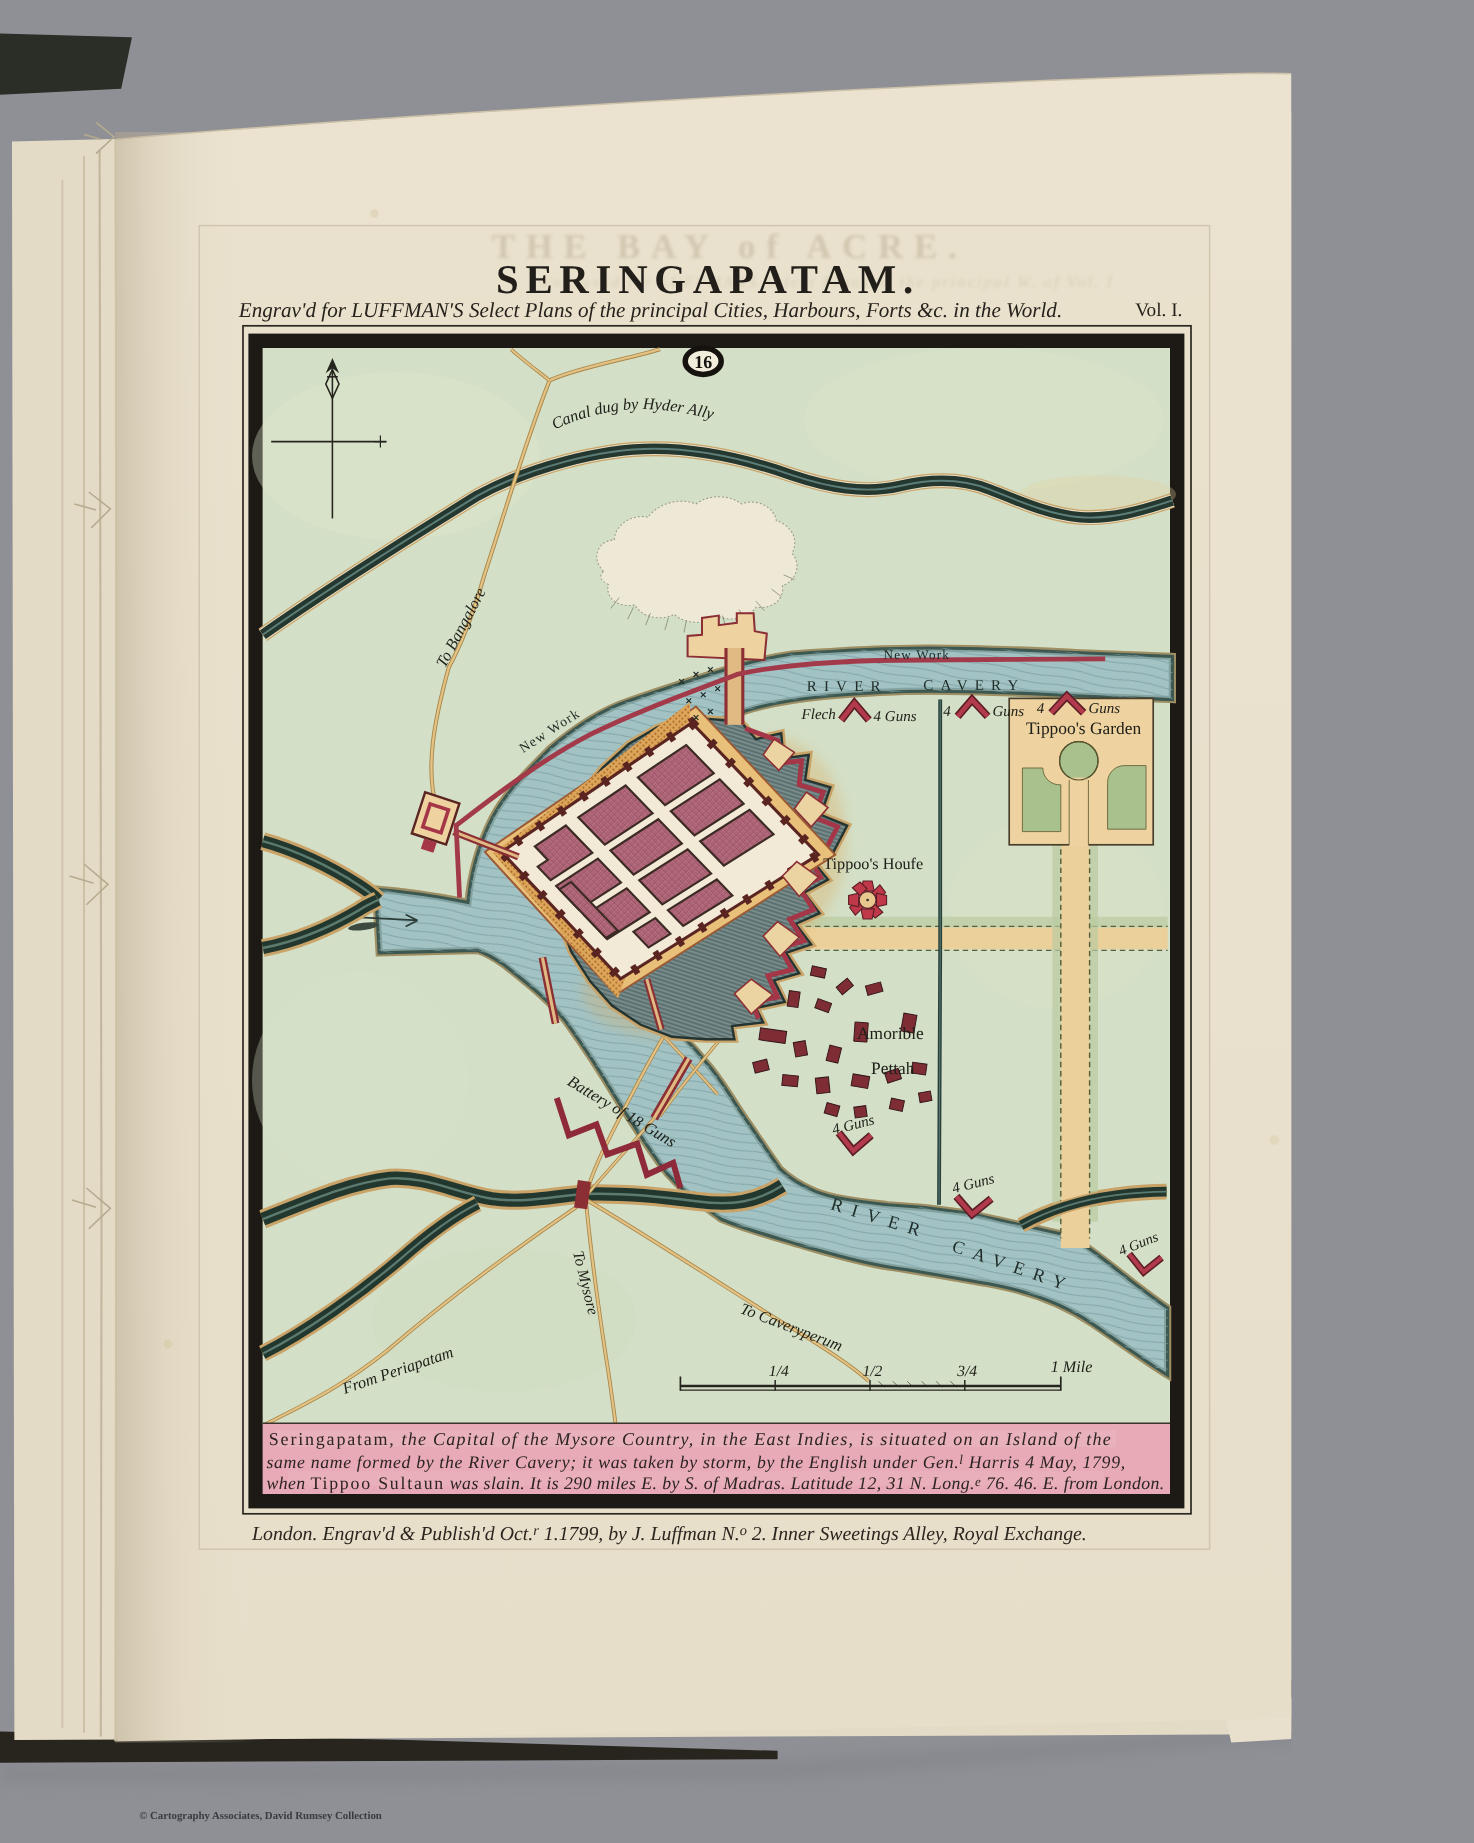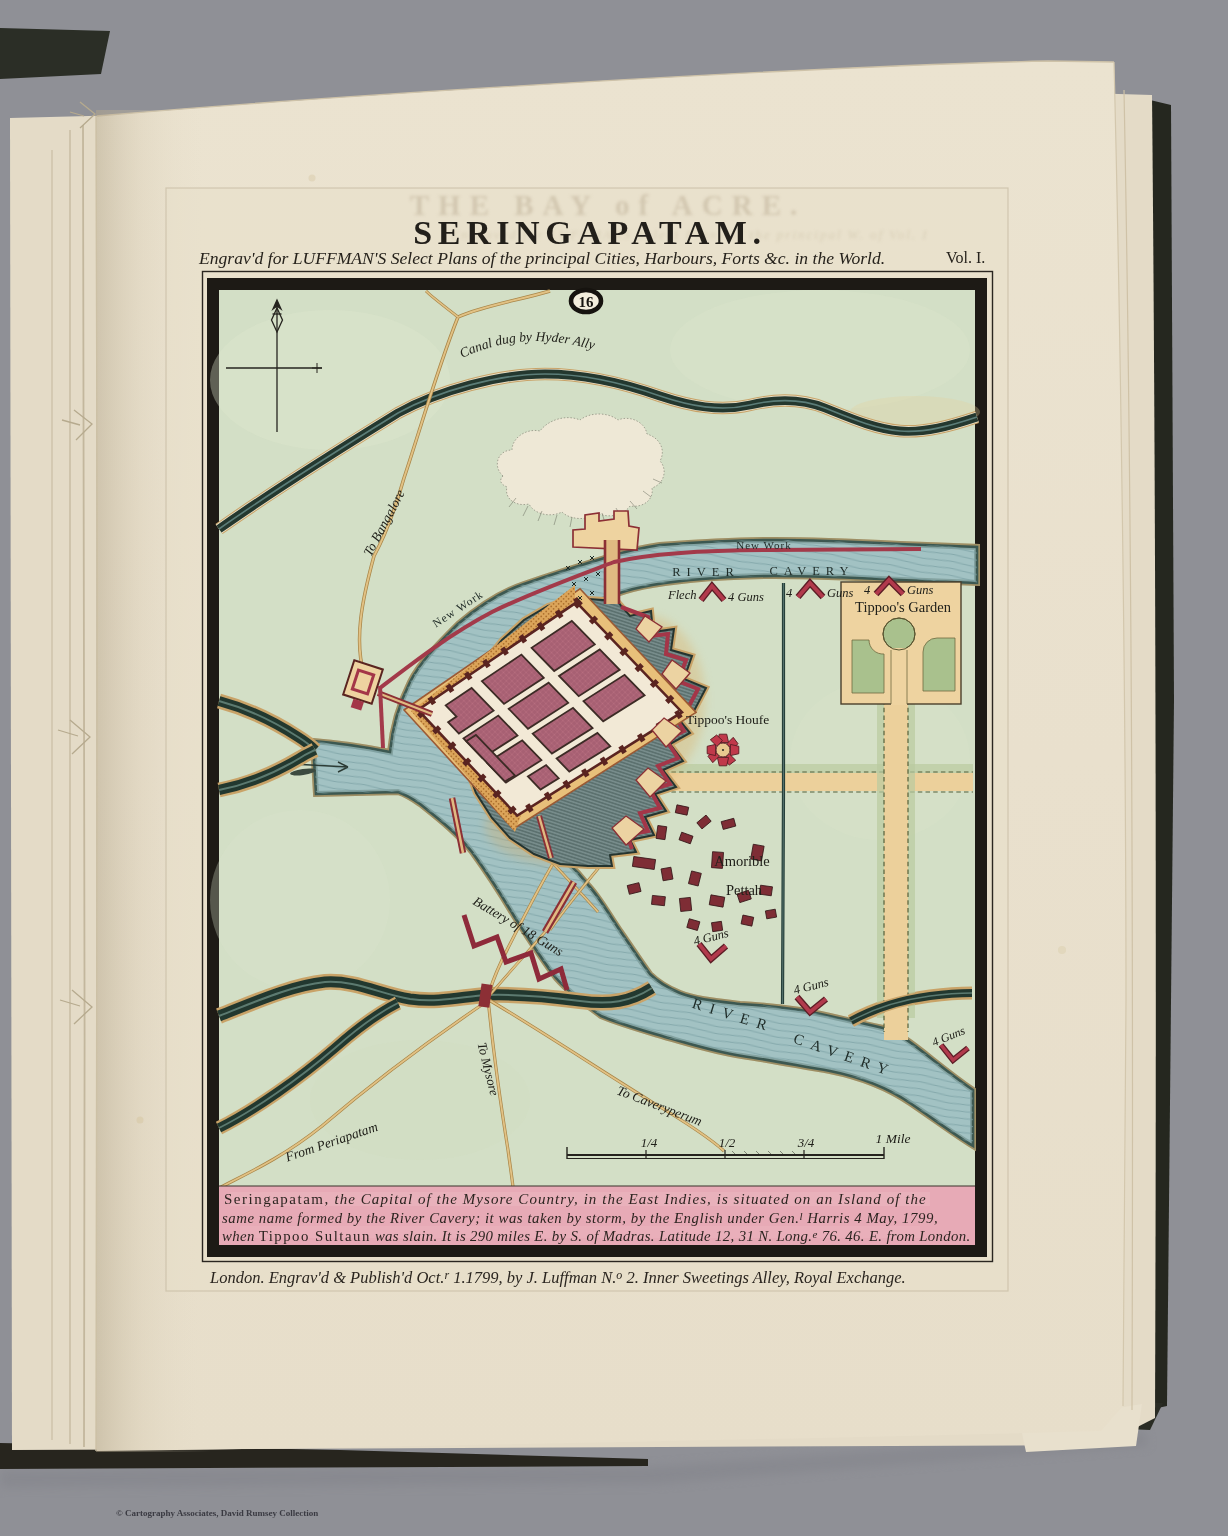--- a/index.html
+++ b/index.html
@@ -1,16 +1,16 @@
 <!DOCTYPE html>
 <html><head>
 <meta charset="utf-8">
 <style>
   html,body{margin:0;padding:0;background:#8f9096;}
-  .wrap{width:1228px;height:1536px;position:relative;overflow:hidden;}
+  .wrap{width:1076px;height:1536px;position:relative;overflow:hidden;}
   text{font-family:"Liberation Serif", serif;}
 </style>
 </head>
 <body>
 <div class="wrap">
 <svg width="1228" height="1536" viewBox="0 0 1228 1536" xmlns="http://www.w3.org/2000/svg">
 <defs>
   <linearGradient id="gutter" x1="0" y1="0" x2="1" y2="0">
     <stop offset="0" stop-color="#b4a78c" stop-opacity="0.5"></stop>
     <stop offset="0.4" stop-color="#cfc3a9" stop-opacity="0.25"></stop>

